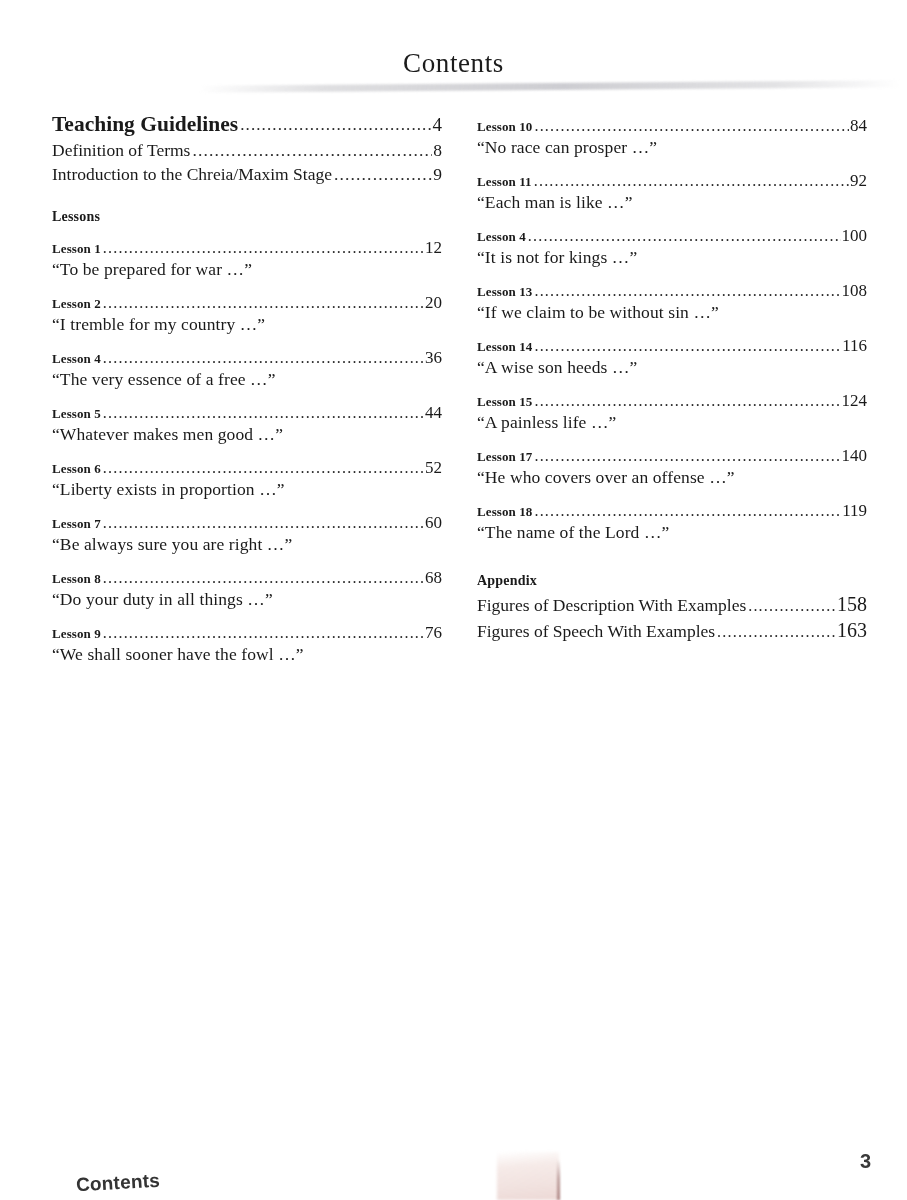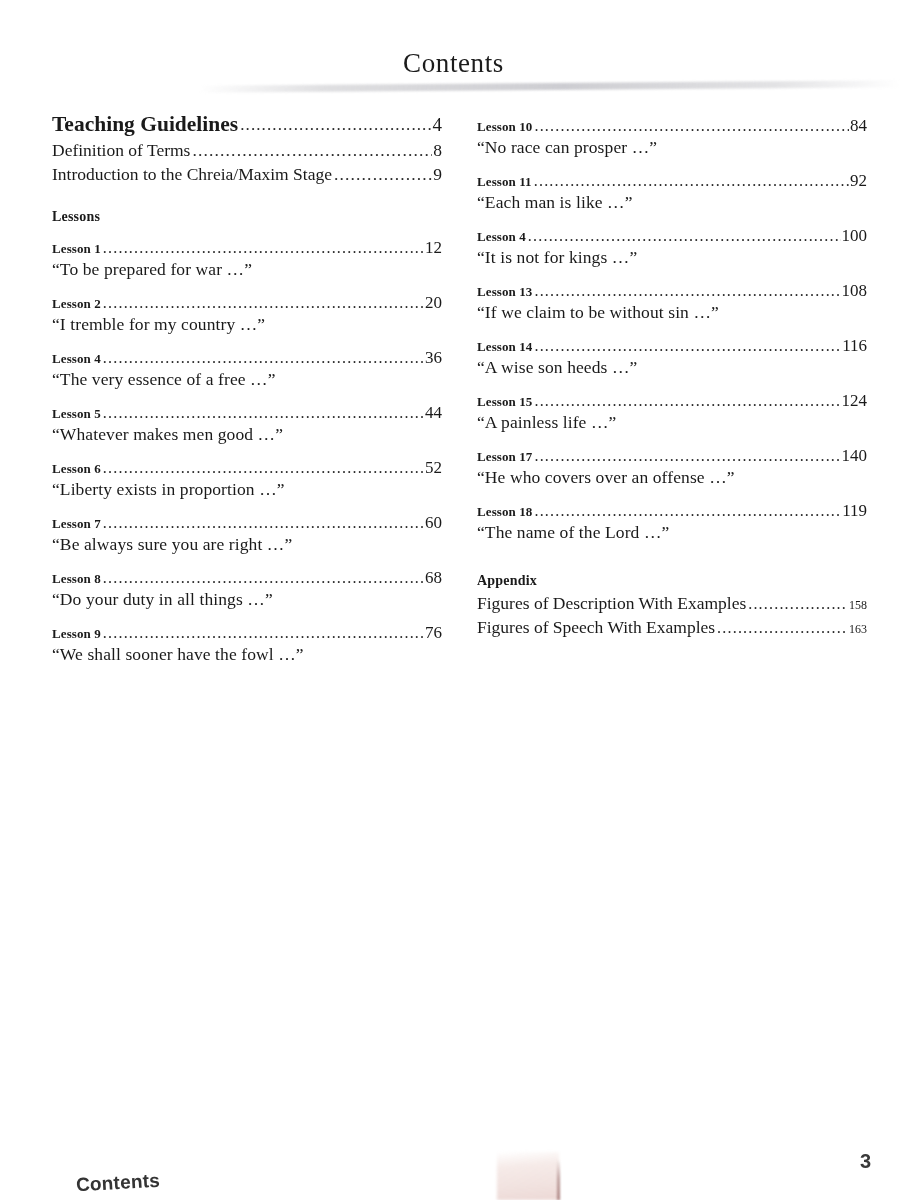--- a/index.html
+++ b/index.html
@@ -154,21 +154,21 @@
     letter-spacing: 0.1px;
   }
 
   
   .appendix-row {
     font-size: 17.5px;
     margin-top: 3px;
   }
   .appendix-row .entry-label { font-weight: 400; }
   .appendix-row .entry-dots  { font-size: 16px; letter-spacing: 1.2px; }
-  .appendix-row .entry-page  { font-size: 12px; }
+  .appendix-row .entry-page  { font-size: 20px; }
 
   
   .footer-running-head {
     position: absolute;
     left: 76px;
     top: 1172px;
     font-family: "Liberation Sans", "DejaVu Sans", sans-serif;
     font-weight: bold;
     font-size: 19px;
     color: #343434;

